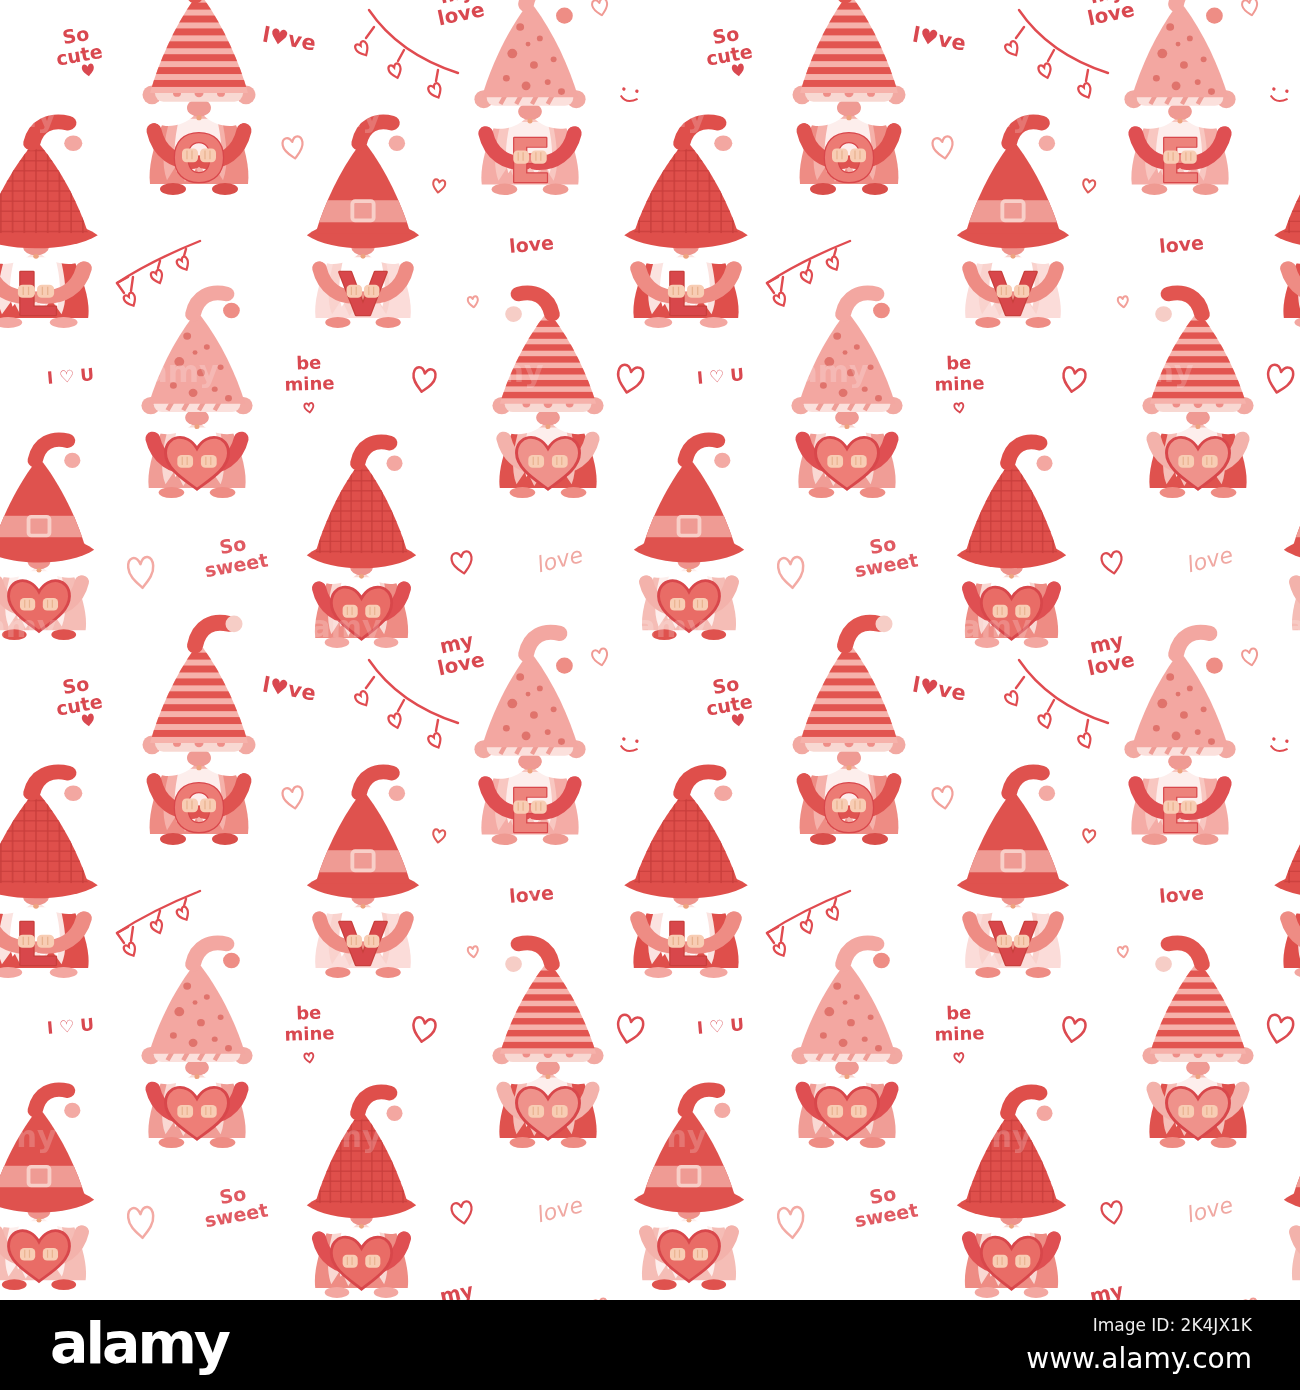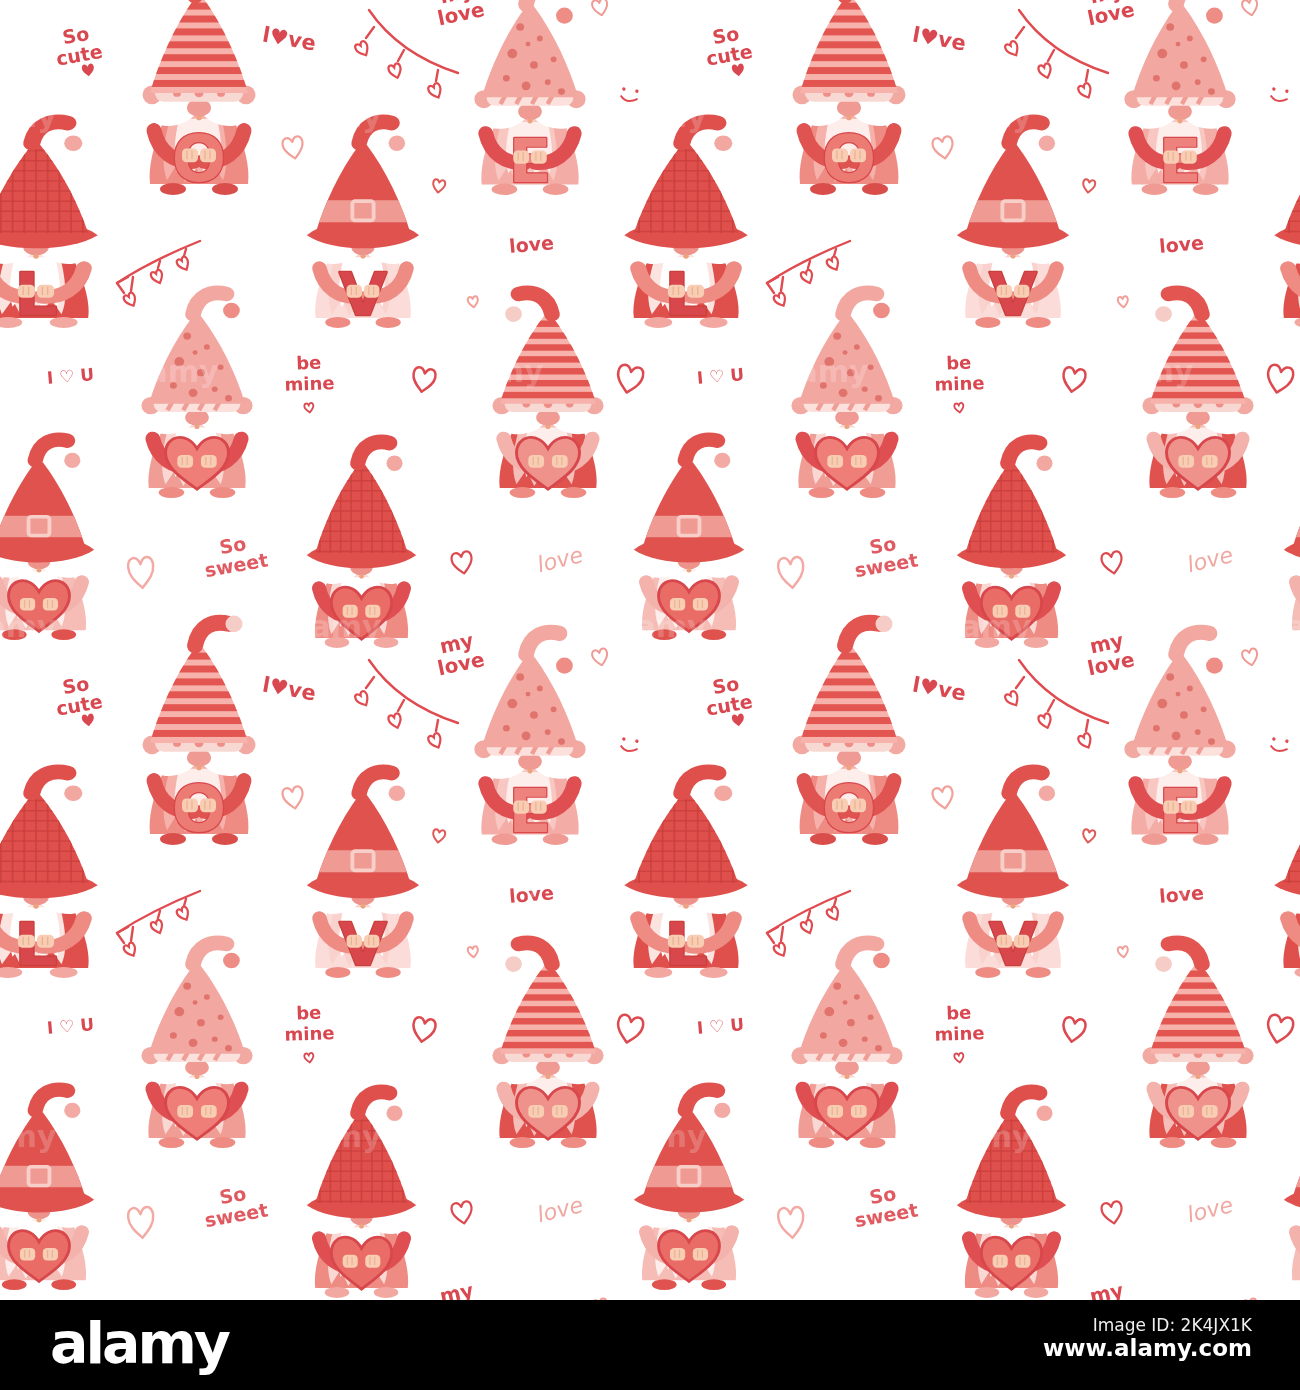--- a/index.html
+++ b/index.html
@@ -2,22 +2,22 @@
 <html><head>
 <meta charset="utf-8">
 <style>
   html,body{margin:0;padding:0;background:#ffffff;}
   .stage{position:relative;width:1300px;height:1390px;background:#fff;overflow:hidden;font-family:"DejaVu Sans",sans-serif;}
   .pattern{position:absolute;left:0;top:0;width:1300px;height:1300px;overflow:hidden;background:#fff;}
   .pattern svg{display:block;}
   .footer{position:absolute;left:0;top:1300px;width:1300px;height:90px;background:#000;}
   .logo{position:absolute;left:50px;top:10px;color:#fff;font-weight:bold;font-size:57px;letter-spacing:-3px;font-family:"DejaVu Sans",sans-serif;}
   .meta{position:absolute;right:48px;top:15px;text-align:right;color:#fff;}
-  .meta .id{font-size:17px;color:#efefef;font-family:"DejaVu Sans",sans-serif;}
-  .meta .url{font-size:23px;font-weight:bold;font-family:"DejaVu Sans",sans-serif;}
+  .meta .id{font-size:17px;color:#efefef;margin-bottom:7px;font-family:"DejaVu Sans",sans-serif;}
+  .meta .url{font-size:28px;font-weight:normal;font-family:"DejaVu Sans",sans-serif;}
 </style>
 </head>
 <body>
 
 <div class="stage">
   <div class="pattern" id="pattern-host">
       <svg width="1300" height="1300" viewBox="0 0 1300 1300">
         <defs>
           <g id="tileG">
             <g transform="translate(137,-38) scale(1.0000,0.9915)">

